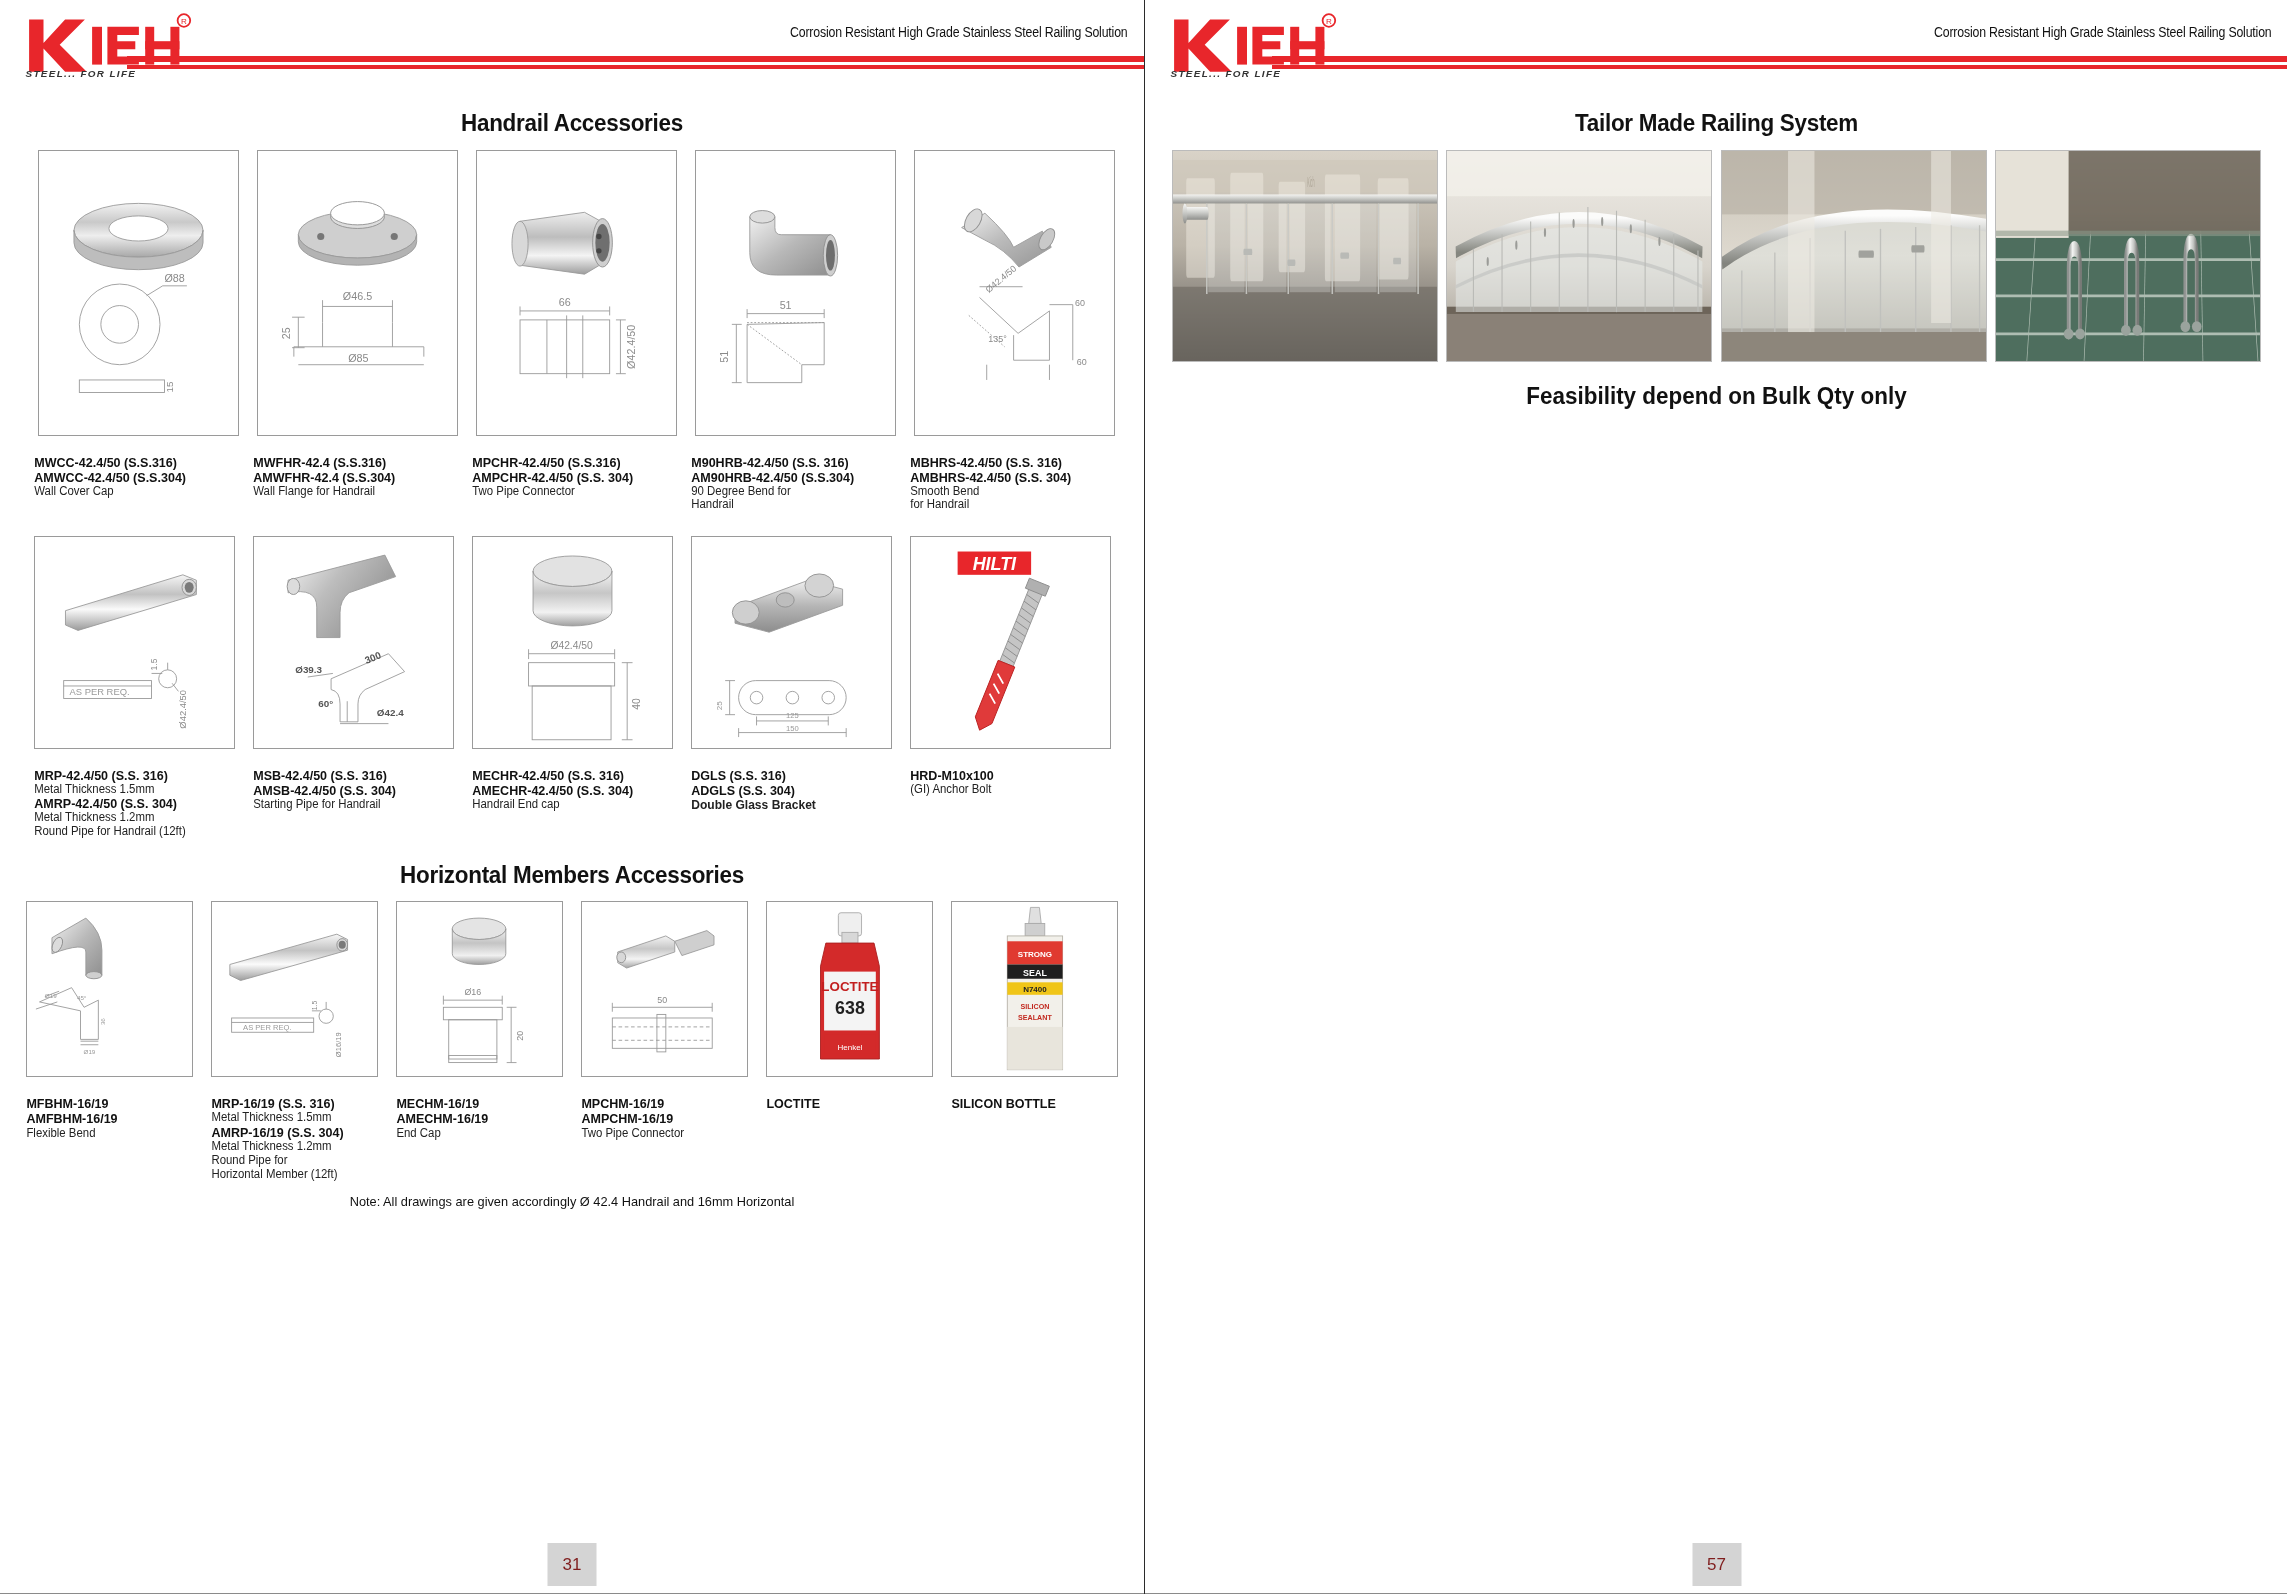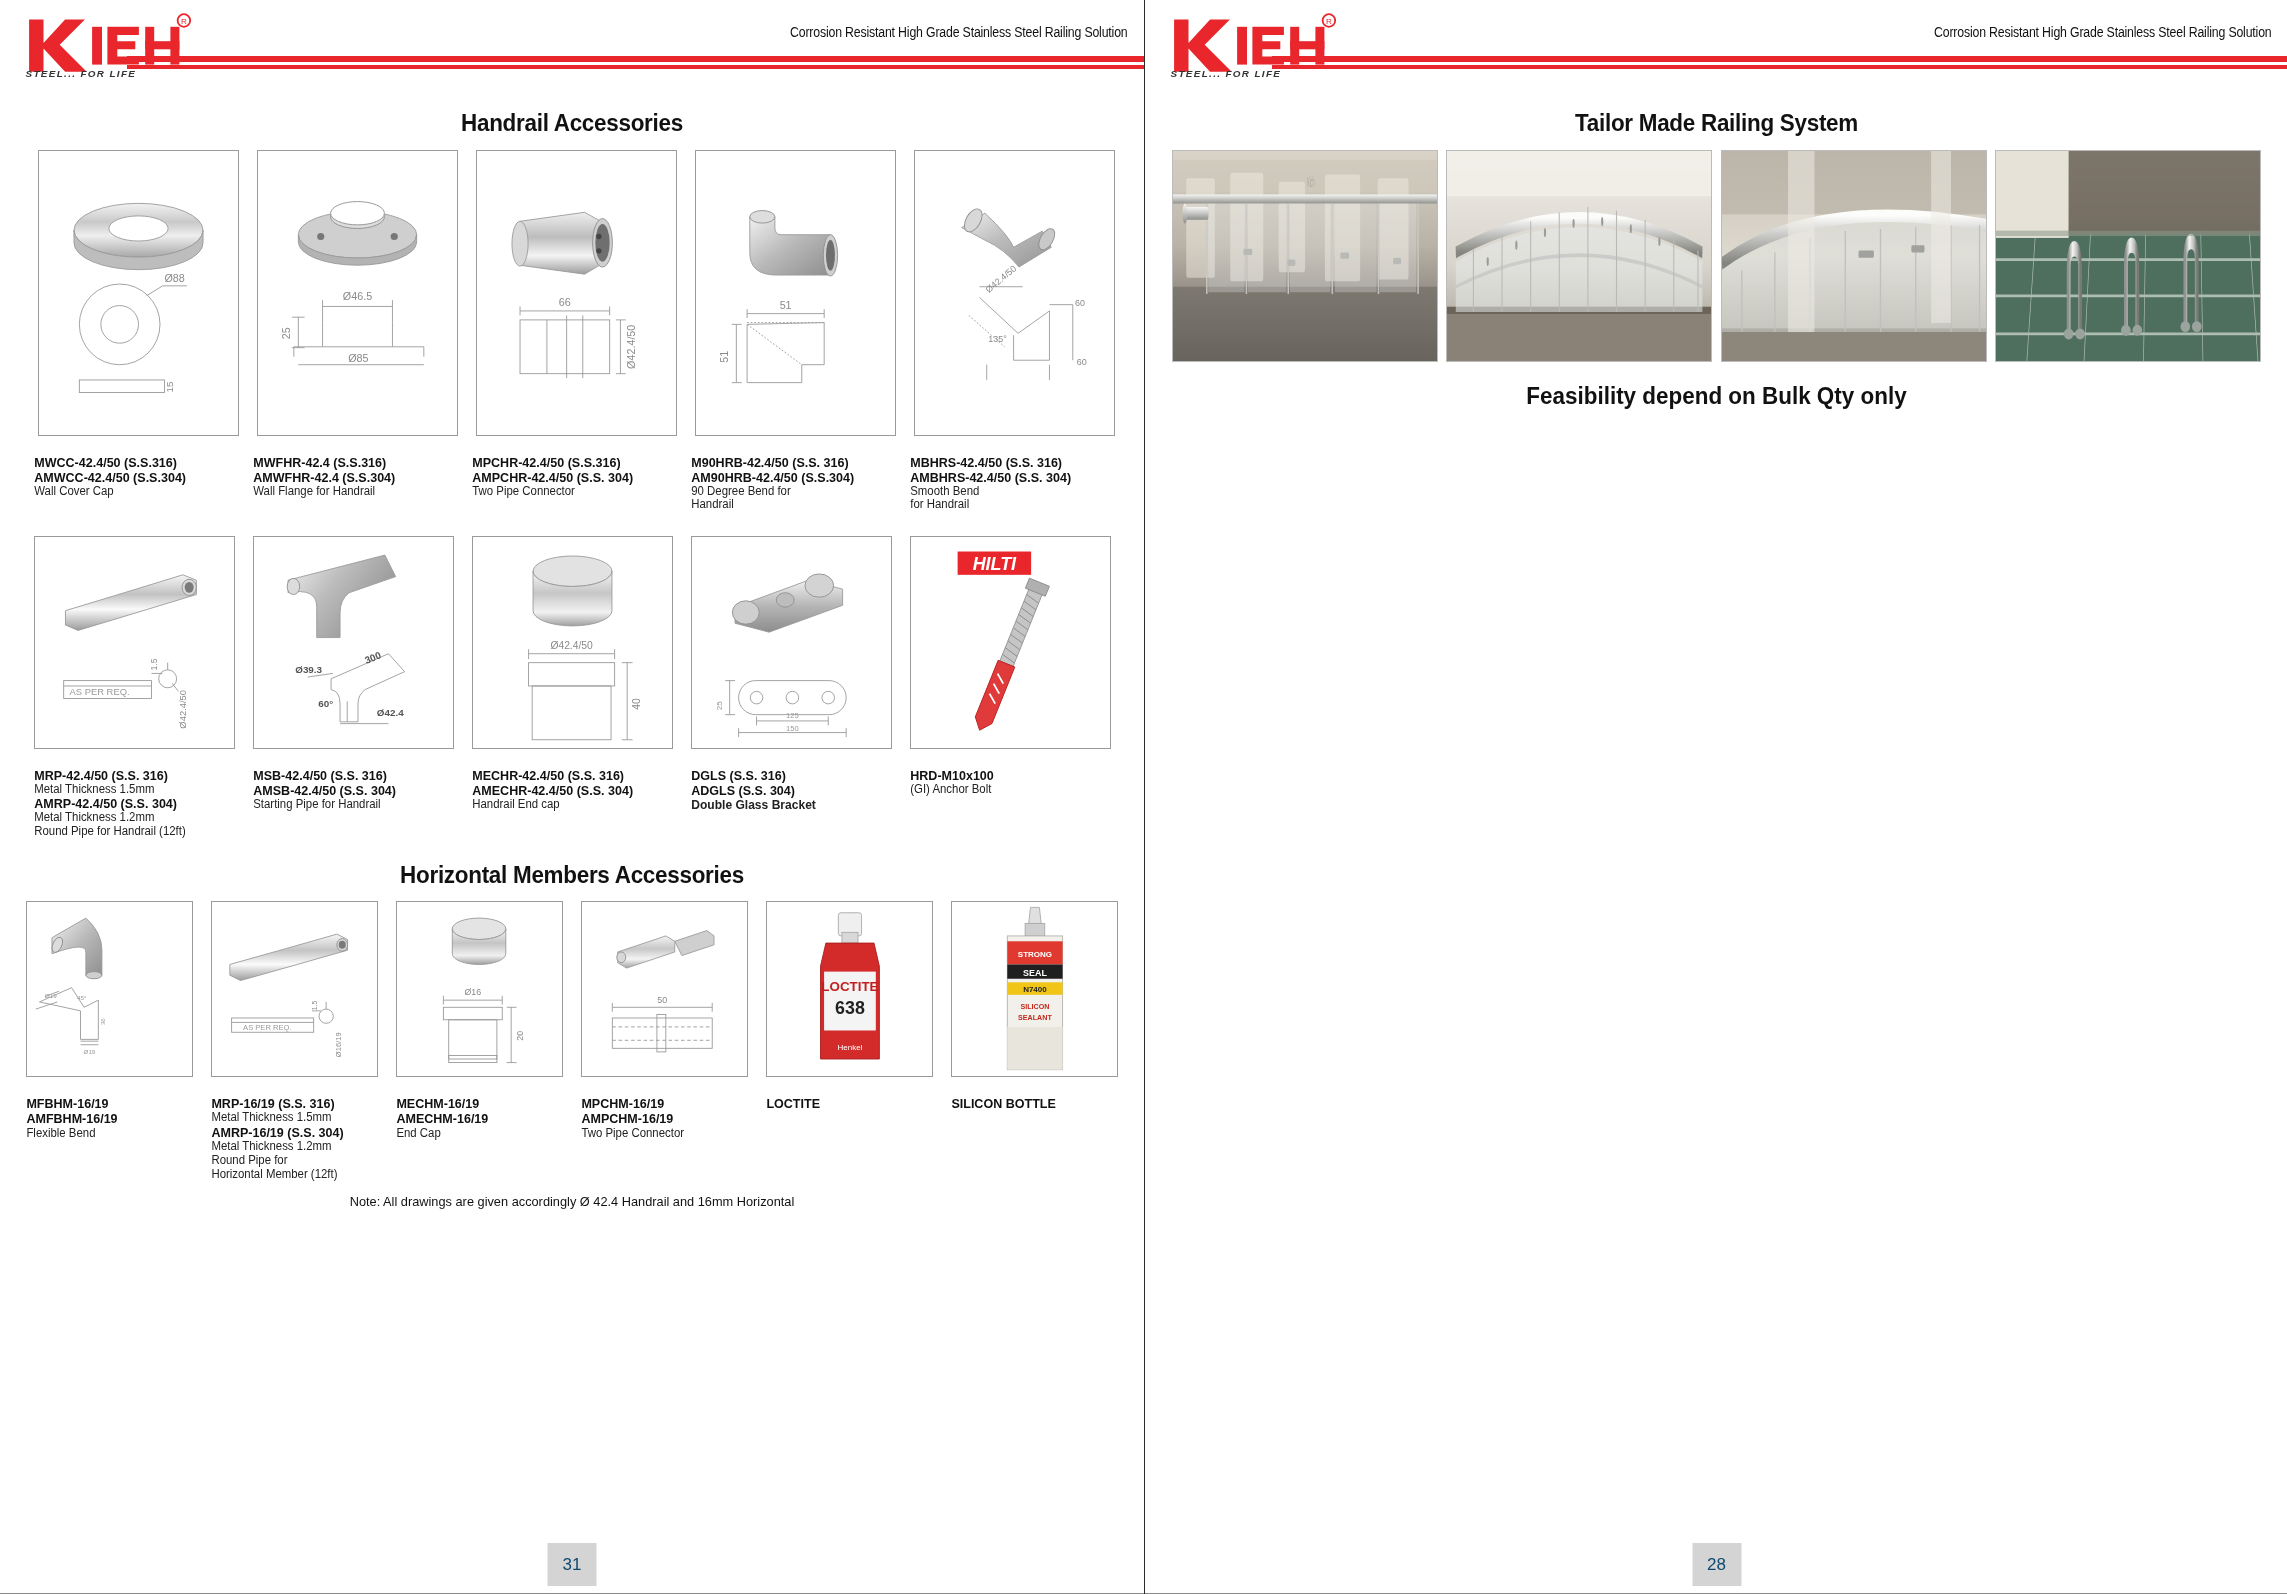--- a/index.html
+++ b/index.html
@@ -60,21 +60,21 @@
   .cell-box svg{position:absolute;left:0;top:0;width:100%;height:100%;}
 
   .note{
     text-align:center;font-size:13.6px;color:#111;margin-top:12.7px;
     transform:scaleX(0.94);
   }
 
   
   .pagenum{
     position:absolute;bottom:9px;left:50%;transform:translateX(-50%);
-    width:49px;height:43px;background:#d4d4d4;color:#0c4a6e;
+    width:49px;height:43px;background:#d4d4d4;color:#7f1d1d;
     display:flex;align-items:center;justify-content:center;font-size:17px;
   }
   .footline{position:absolute;bottom:0;left:0;right:0;height:1.8px;background:#8a8a8a;}
 
   
   .photos{display:flex;gap:8.1px;padding:0 27px;box-sizing:border-box;}
   .photo{width:100%;height:210px;position:relative;overflow:hidden;border:0.9px solid #bbb;}
   .ftr-caption{
     text-align:center;font-weight:bold;font-size:24.4px;color:#111;
     margin-top:20px;transform:scaleX(0.92);
@@ -829,18 +829,18 @@
               <ellipse cx="912" cy="194" rx="22" ry="6"></ellipse>
           </g>
           <rect x="0" y="88" width="1200" height="6" fill="#8f9c8e" opacity=".6"></rect>
         </svg>
       </div>
 
     </div>
 
     <div class="ftr-caption">Feasibility depend on Bulk Qty only</div>
 
-    <div class="pagenum">28</div>
+    <div class="pagenum">57</div>
     <div class="footline"></div>
   </div>
 
 </div>
 
 
 </body></html>

